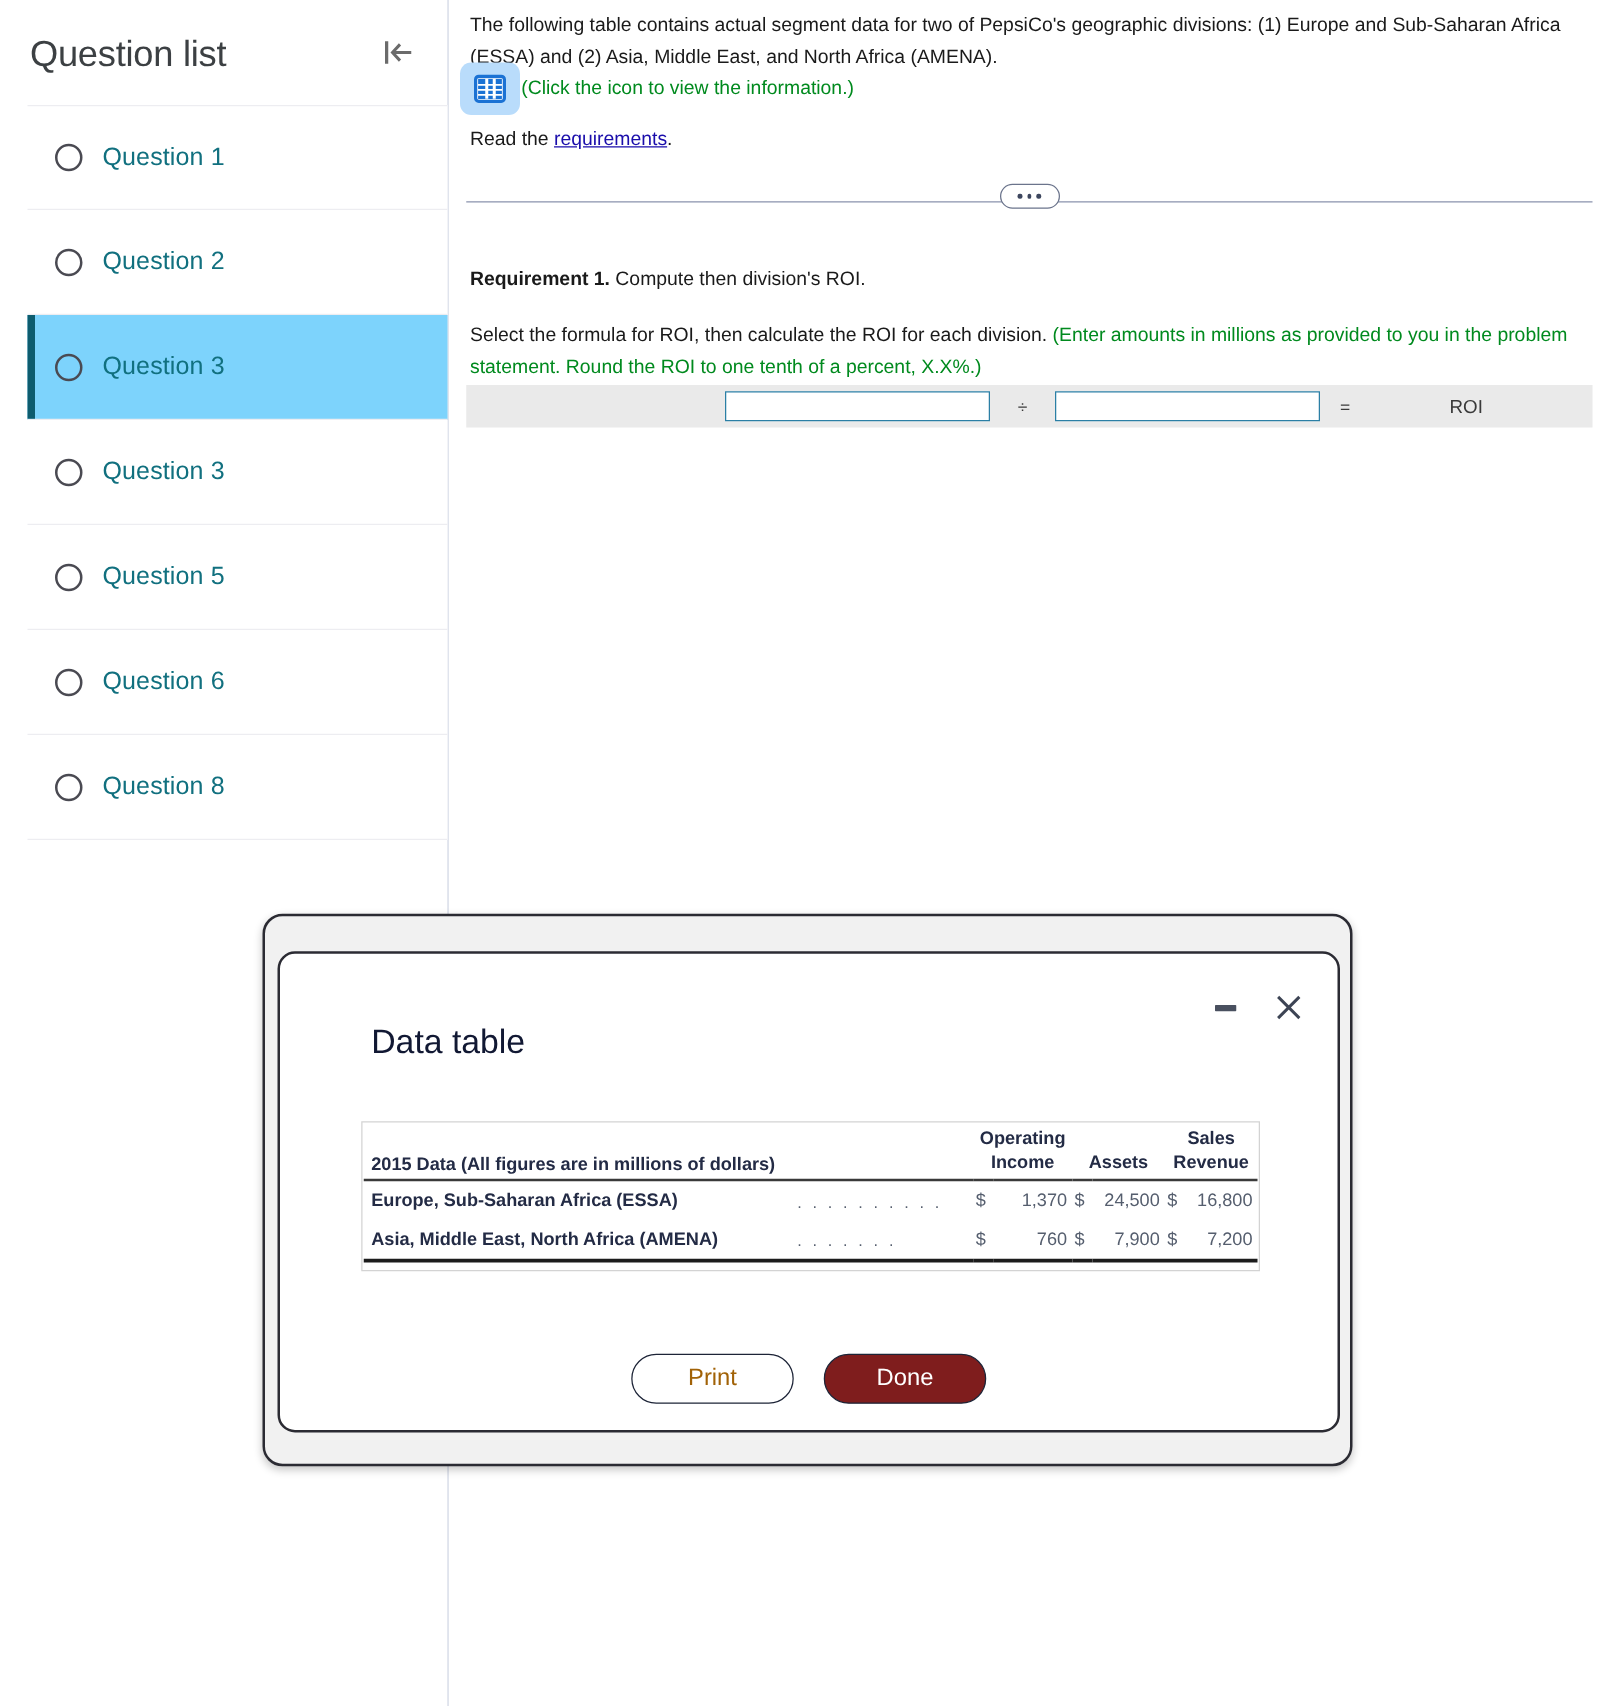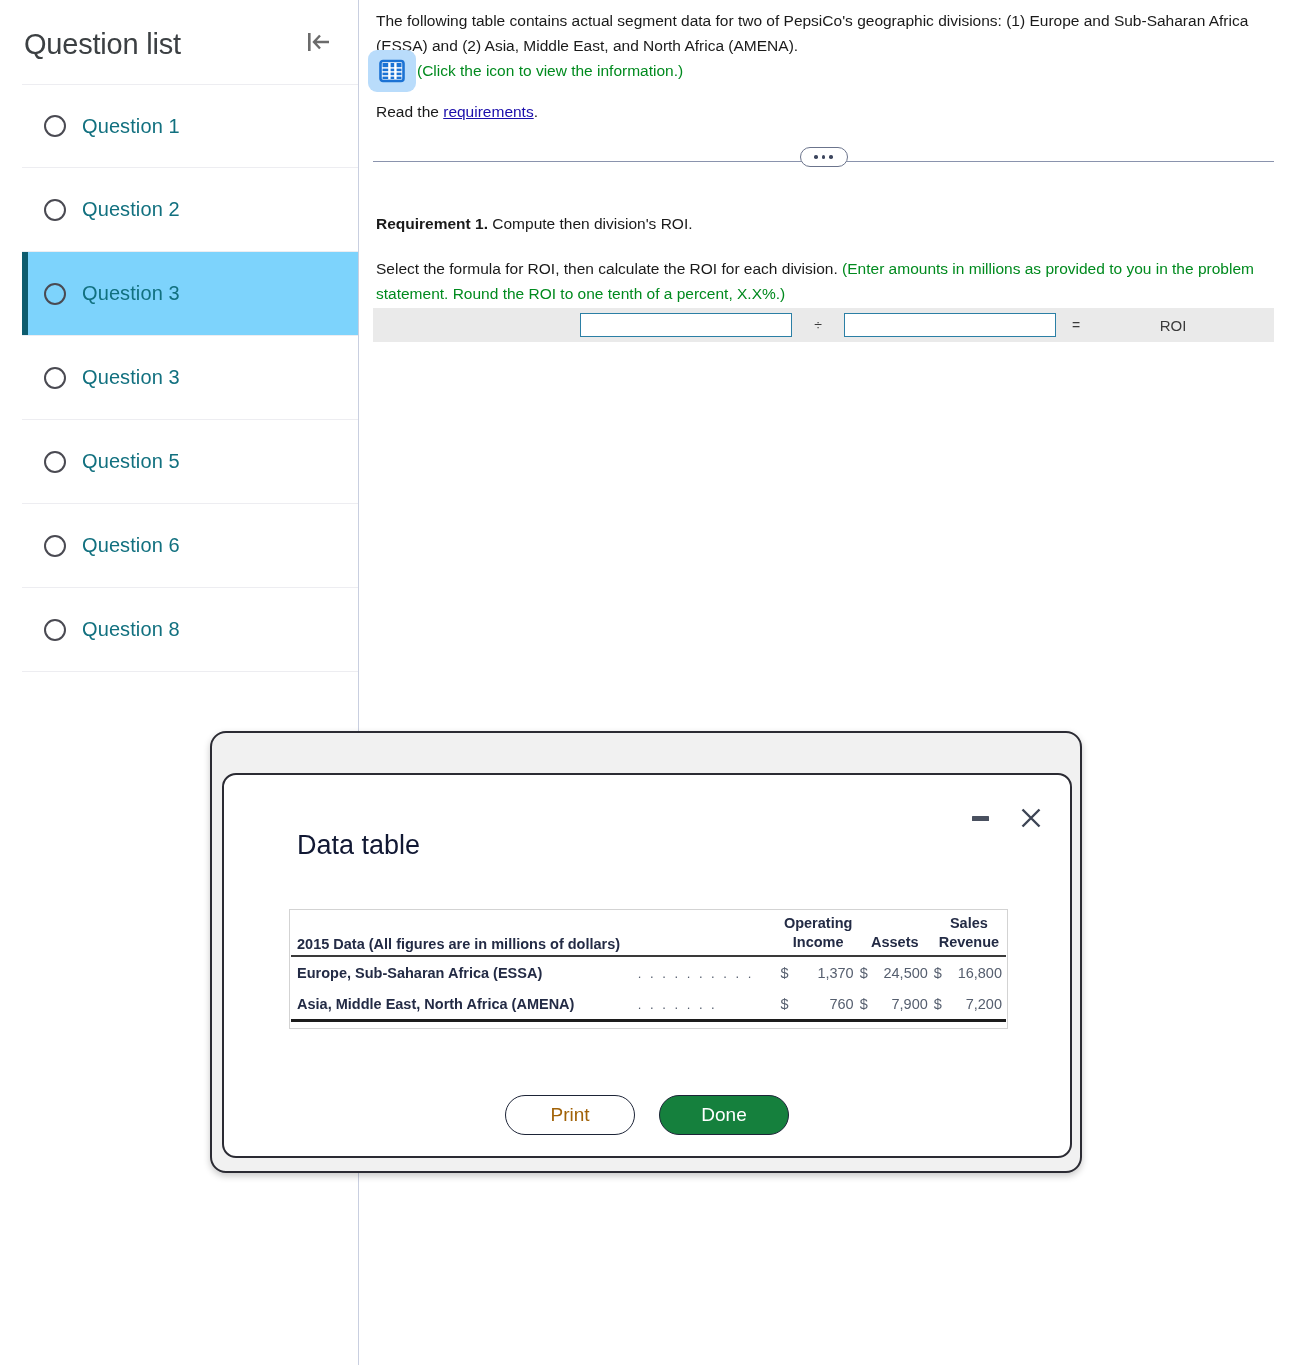--- a/index.html
+++ b/index.html
@@ -226,21 +226,21 @@
     left: 210px; top: 731px;
     width: 872px;
     height: 442px;
     border: 2.5px solid #2b2b33;
     border-radius: 16px;
     background: #f1f1f1;
     box-shadow: 0 3px 7px rgba(0,0,0,0.22);
   }
   #modal-inner {
     position: absolute;
-    left: 10px; top: 40px;
+    left: 10px; top: 28px;
     width: 850px;
     height: 385px;
     border: 2.5px solid #2b2b33;
     border-radius: 14px;
     background: #ffffff;
   }
   .modal-ctrls {
     position: absolute;
     right: 26px; top: 30px;
     display: flex;
@@ -332,21 +332,21 @@
     padding: 0 28px;
   }
   .btn-print {
     min-width: 130px;
     background: #ffffff;
     border: 1.8px solid #1d2437;
     color: #a16207;
   }
   .btn-done {
     min-width: 130px;
-    background: #15803d;
+    background: #7f1d1d;
     border: 1.8px solid #1d2437;
     color: #ffffff;
   }
 </style>
 </head>
 <body>
 
 <div id="root">
 
   <div id="sidebar">

